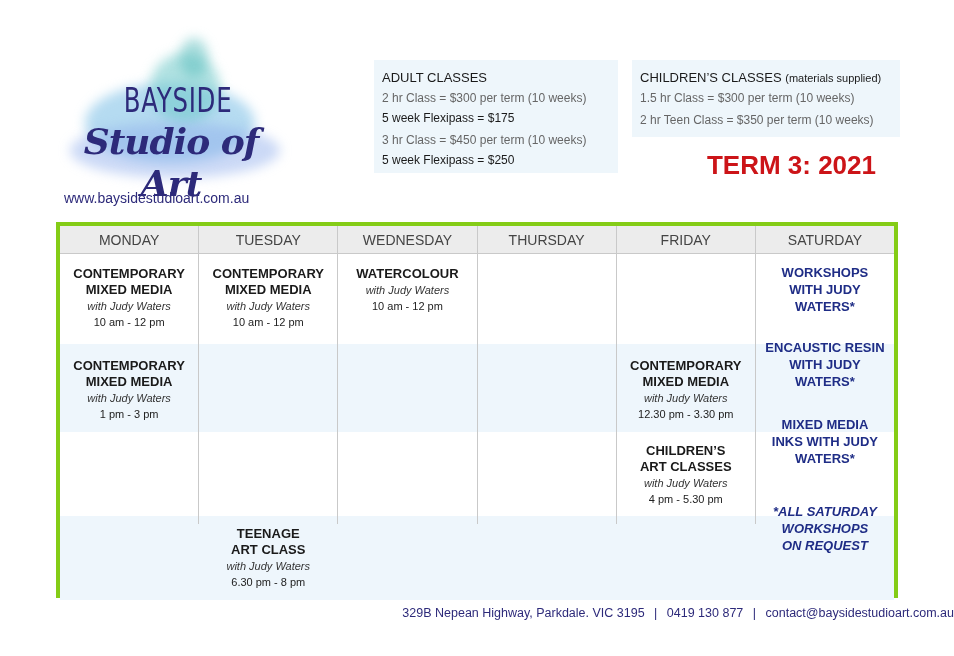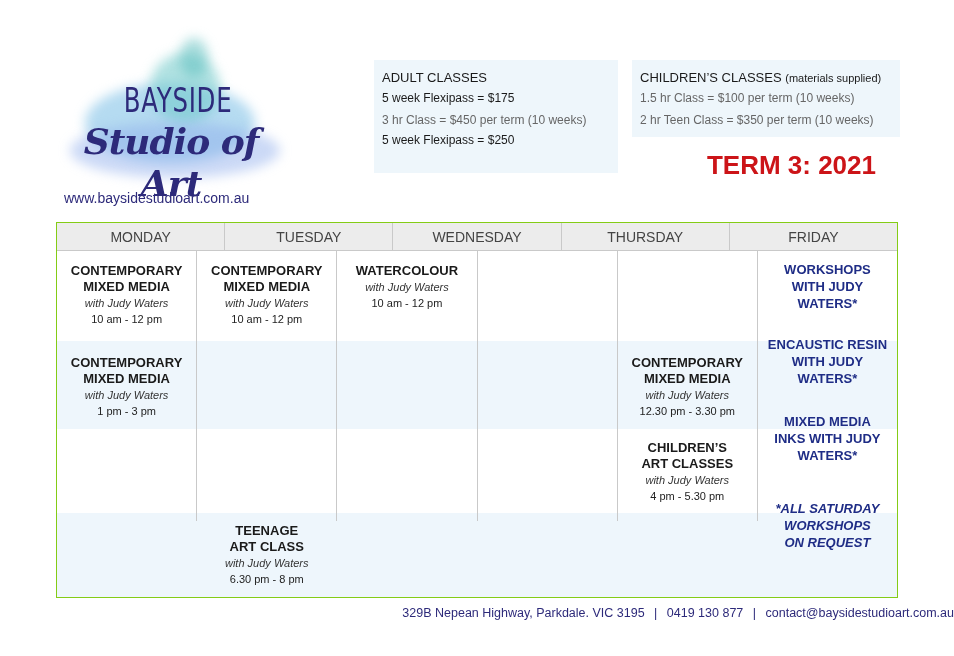--- a/index.html
+++ b/index.html
@@ -30,21 +30,21 @@
   .price-line { color: #666; }
   .price-line.dark { color: #1a1a1a; }
   .gap { margin-top: 2px; }
 
   .term { position: absolute; right: 78px; top: 150px; text-align: right; color: #cc1418; margin-left: 8px; }
   .term-title { font-size: 26px; font-weight: bold; line-height: 30px; }
   .term-dates { font-size: 13px; font-weight: bold; line-height: 16px; }
 
   
   .table { position: absolute; left: 56px; top: 222px; width: 842px; height: 376px;
-    border: 1px solid #84cc16; }
+    border: 4px solid #84cc16; }
   .band { position: absolute; left: 0; width: 100%; background: #eef6fc; }
   .band.b1 { top: 118px; height: 88px; }
   .band.b2 { top: 290px; height: 84px; }
   .header { position: absolute; left: 0; top: 0; width: 100%; height: 28px; background: #ececec;
     border-bottom: 1px solid #c9c9c9; display: flex; }
   .hcell { flex: 1; text-align: center; line-height: 28px; font-size: 14px; color: #444;
     border-right: 1px solid #c9c9c9; }
   .hcell:last-child { border-right: none; }
   .cols { position: absolute; left: 0; top: 28px; width: 100%; height: 270px; display: flex; }
   .col { flex: 1; position: relative; border-right: 1px solid #c9c9c9; }
@@ -71,48 +71,50 @@
   <div class="splash s2"></div>
   <div class="splash s3"></div>
   <div class="splash s4"></div>
   <div class="logo-bayside">BAYSIDE</div>
   <div class="logo-studio">Studio of Art</div>
 </div>
 <div class="website">www.baysidestudioart.com.au</div>
 
 <div class="price-box adult">
   <div class="price-title">ADULT CLASSES</div>
+  <div class="price-line">2 hr Class = $300 per term (10 weeks)</div>
   <div class="price-line dark">5 week Flexipass = $175</div>
   <div class="price-line gap">3 hr Class = $450 per term (10 weeks)</div>
   <div class="price-line dark">5 week Flexipass = $250</div>
 </div>
 
 <div class="price-box children">
   <div class="price-title">
     <span>CHILDREN’S CLASSES</span>
     <small>(materials supplied)</small>
   </div>
-  <div class="price-line">1.5 hr Class = $100 per term (10 weeks)</div>
+  <div class="price-line">1.5 hr Class = $300 per term (10 weeks)</div>
   <div class="price-line gap">2 hr Teen Class = $350 per term (10 weeks)</div>
 </div>
 
 <div class="term">
   <div class="term-title">TERM 3: 2021</div>
 </div>
 
 <div class="table">
   <div class="band b1"></div>
   <div class="band b2"></div>
 
   <div class="header">
     <div class="hcell">MONDAY</div>
     <div class="hcell">TUESDAY</div>
     <div class="hcell">WEDNESDAY</div>
     <div class="hcell">THURSDAY</div>
     <div class="hcell">FRIDAY</div>
+    <div class="hcell">SATURDAY</div>
   </div>
 
   <div class="cols">
 
     <div class="col">
       <div class="entry" style="top:12px;">
         <div class="t">CONTEMPORARY</div>
         <div class="t">MIXED MEDIA</div>
         <div class="w">with Judy Waters</div>
         <div class="tm">10 am - 12 pm</div>

